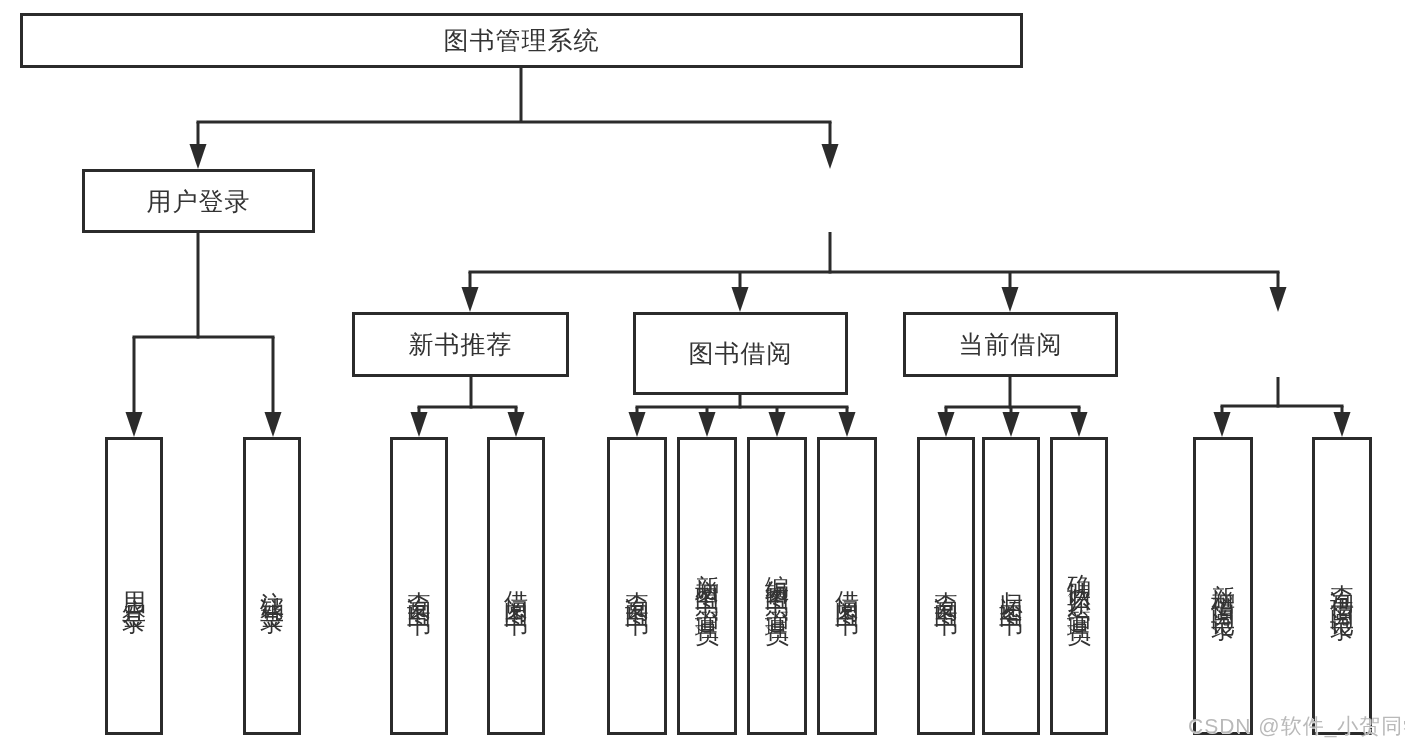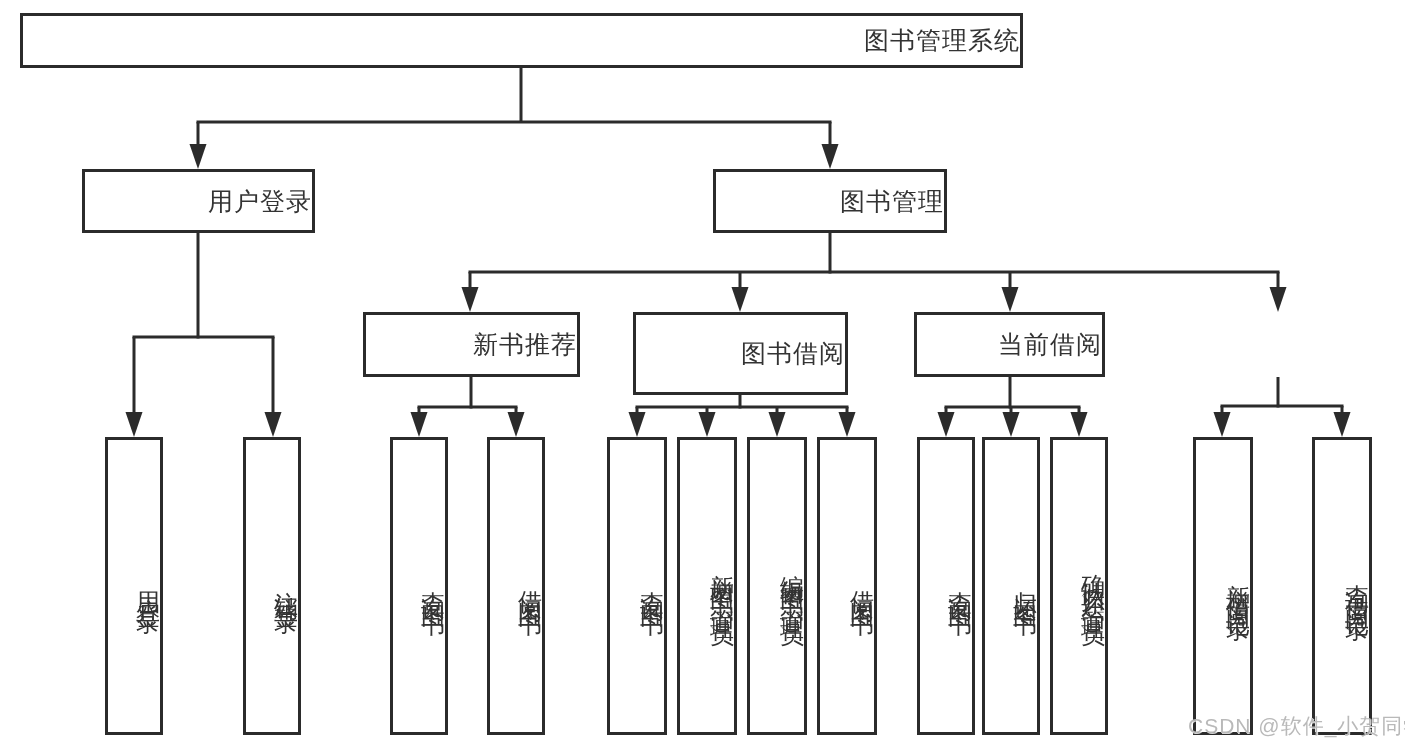--- a/index.html
+++ b/index.html
@@ -24,21 +24,21 @@
     fill: #2b2b2b;
     stroke: none;
   }
   .box {
     position: absolute;
     box-sizing: border-box;
     border: 3px solid #2b2b2b;
     background: #ffffff;
     display: flex;
     align-items: center;
-    justify-content: flex-end;
+    justify-content: center;
     color: #333333;
   }
   .box.h .lbl {
     font-size: 25px;
     letter-spacing: 1px;
     white-space: nowrap;
   }
   .box.v .lbl {
     writing-mode: vertical-rl;
     text-orientation: mixed;
@@ -140,31 +140,28 @@
     </g>
   </svg>
 
   <div class="box h" style="left:20px; top:13px; width:1003px; height:55px;">
     <span class="lbl">图书管理系统</span>
   </div>
 
   <div class="box h" style="left:82px; top:169px; width:233px; height:64px;">
     <span class="lbl">用户登录</span>
   </div>
-  <div class="box h" style="left:713px; top:169px; width:234px; height:64px;">
-    <span class="lbl">图书管理</span>
-  </div>
-
-  <div class="box h" style="left:363px; top:312px; width:217px; height:65px;">
+
+  <div class="box h" style="left:352px; top:312px; width:217px; height:65px;">
     <span class="lbl">新书推荐</span>
   </div>
   <div class="box h" style="left:633px; top:312px; width:215px; height:83px;">
     <span class="lbl">图书借阅</span>
   </div>
-  <div class="box h" style="left:903px; top:312px; width:191px; height:65px;margin-left:11px;">
+  <div class="box h" style="left:903px; top:312px; width:215px; height:65px;">
     <span class="lbl">当前借阅</span>
   </div>
 
   <div class="box v" style="left:105px; top:437px; width:58px; height:298px;">
     <span class="lbl">用户登录</span>
   </div>
   <div class="box v" style="left:243px; top:437px; width:58px; height:298px;">
     <span class="lbl">注销登录</span>
   </div>
 

